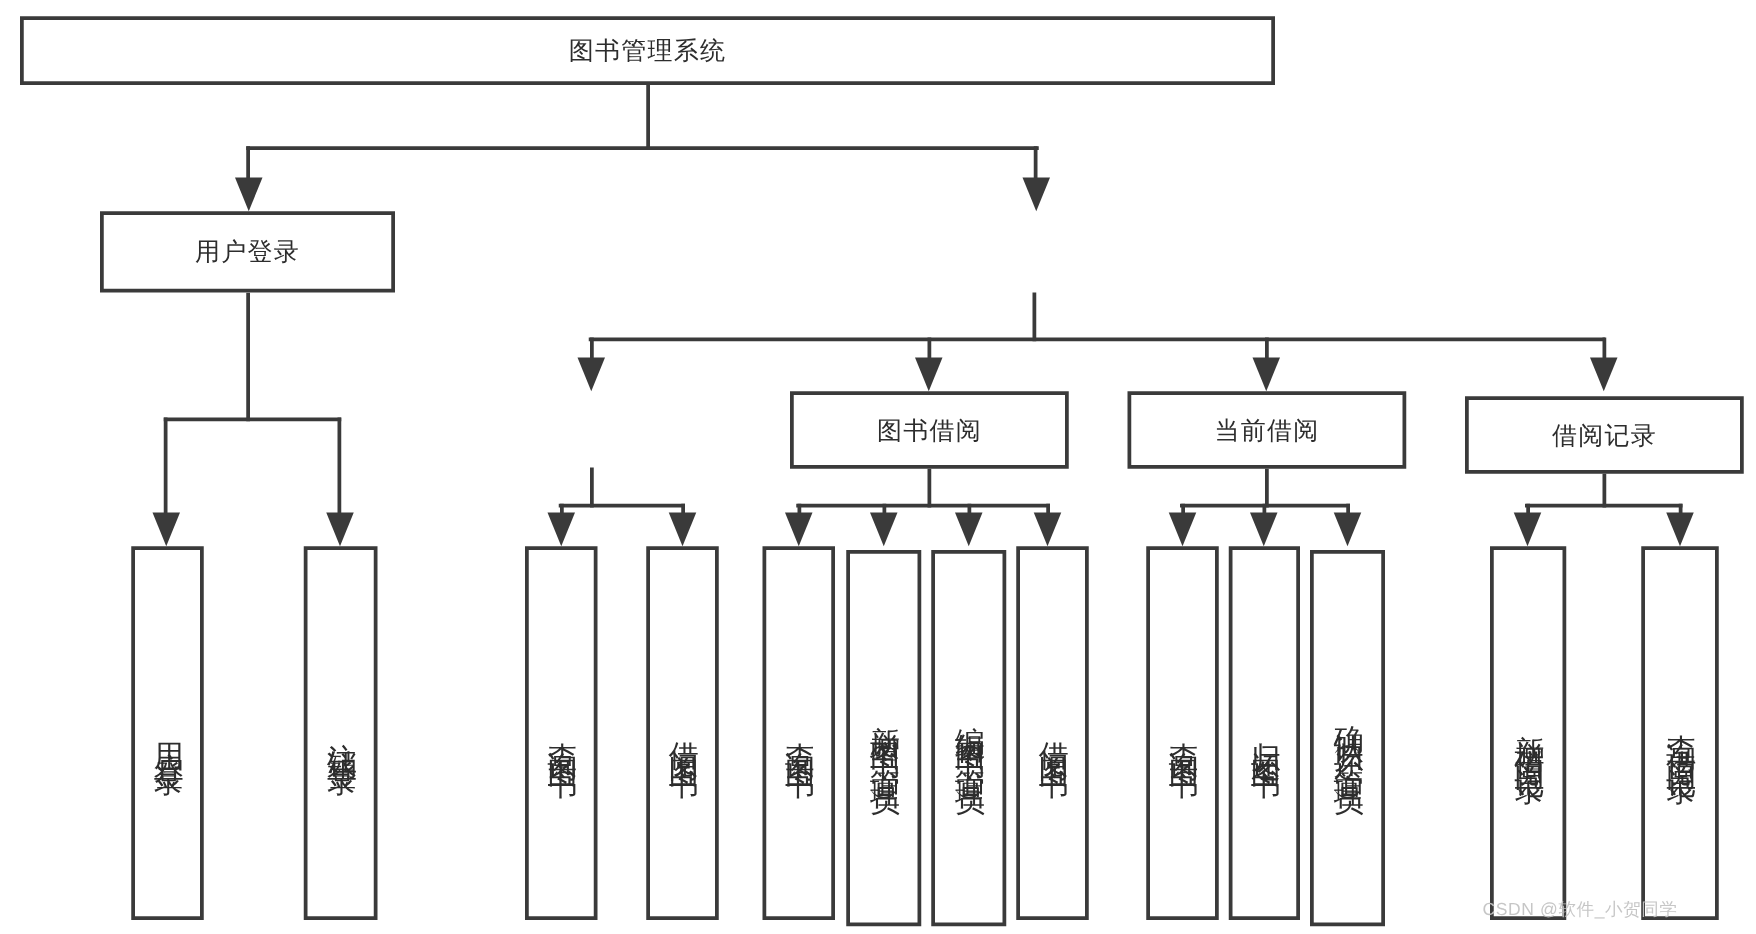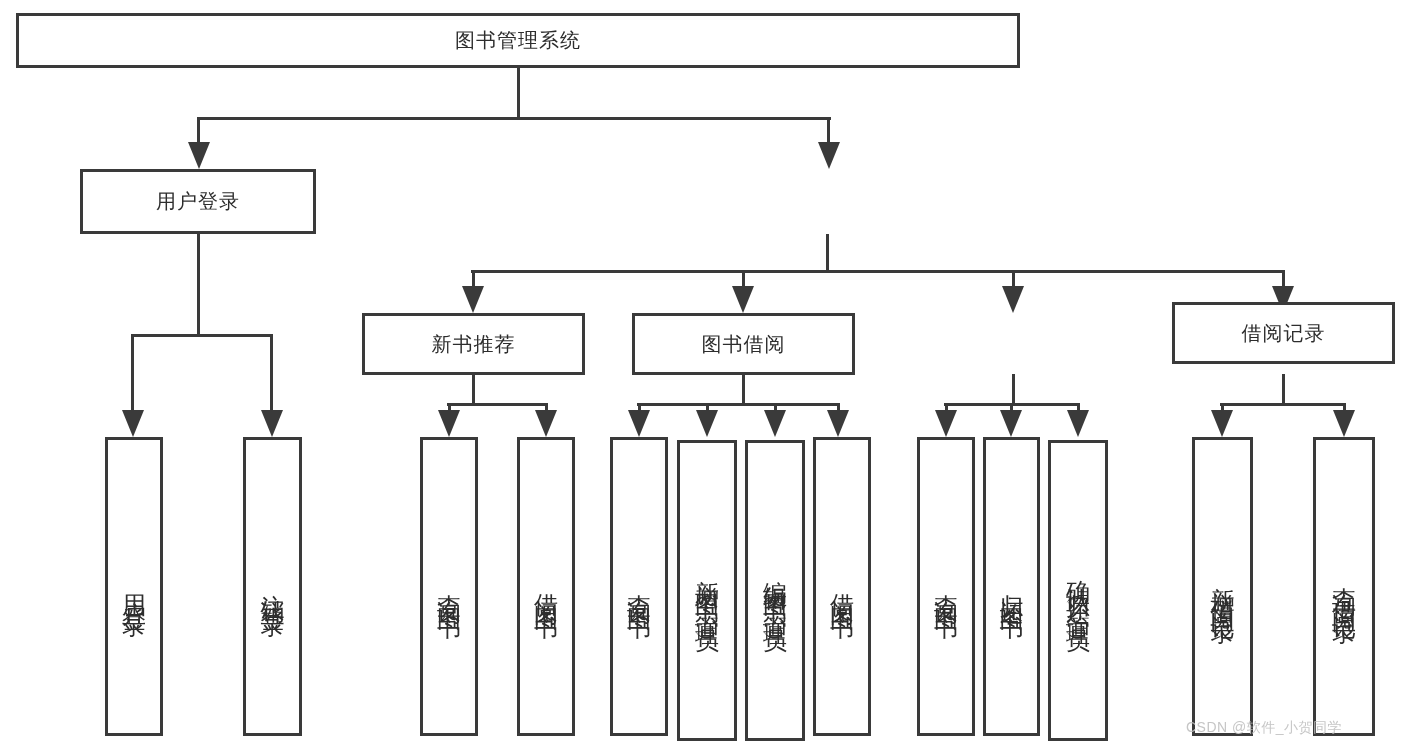--- a/index.html
+++ b/index.html
@@ -91,23 +91,23 @@
   <div class="h" style="left:471px; top:270px; width:813px;"></div>
   <div class="v" style="left:472px; top:270px; height:17px;"></div>
   <div class="arr" style="left:462px; top:286px;"></div>
   <div class="v" style="left:742px; top:270px; height:17px;"></div>
   <div class="arr" style="left:732px; top:286px;"></div>
   <div class="v" style="left:1012px; top:270px; height:17px;"></div>
   <div class="arr" style="left:1002px; top:286px;"></div>
   <div class="v" style="left:1282px; top:270px; height:17px;"></div>
   <div class="arr" style="left:1272px; top:286px;"></div>
 
-  <div class="node" style="left:362px; top:313px; width:223px; height:62px;">新书推荐</div>
   <div class="node" style="left:632px; top:313px; width:223px; height:62px;">图书借阅</div>
-  <div class="node" style="left:1172px; top:302px; width:223px; height:62px;">借阅记录</div>
+  <div class="node" style="left:902px; top:313px; width:223px; height:62px;">当前借阅</div>
+  <div class="node" style="left:1172px; top:317px; width:223px; height:62px;">借阅记录</div>
 
   <div class="v" style="left:472px; top:374px; height:32px;"></div>
   <div class="h" style="left:447px; top:403px; width:101px;"></div>
   <div class="v" style="left:448px; top:403px; height:8px;"></div>
   <div class="arr" style="left:438px; top:410px;"></div>
   <div class="v" style="left:545px; top:403px; height:8px;"></div>
   <div class="arr" style="left:535px; top:410px;"></div>
 
   <div class="v" style="left:742px; top:374px; height:32px;"></div>
   <div class="h" style="left:637px; top:403px; width:203px;"></div>

